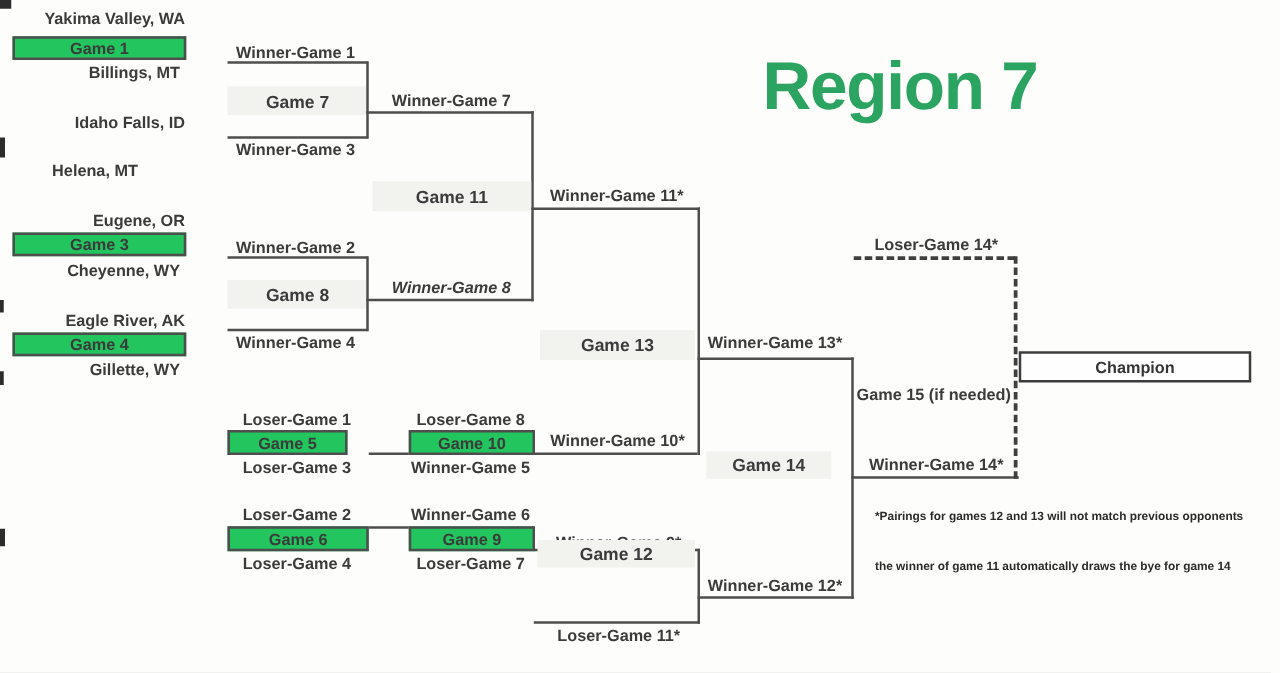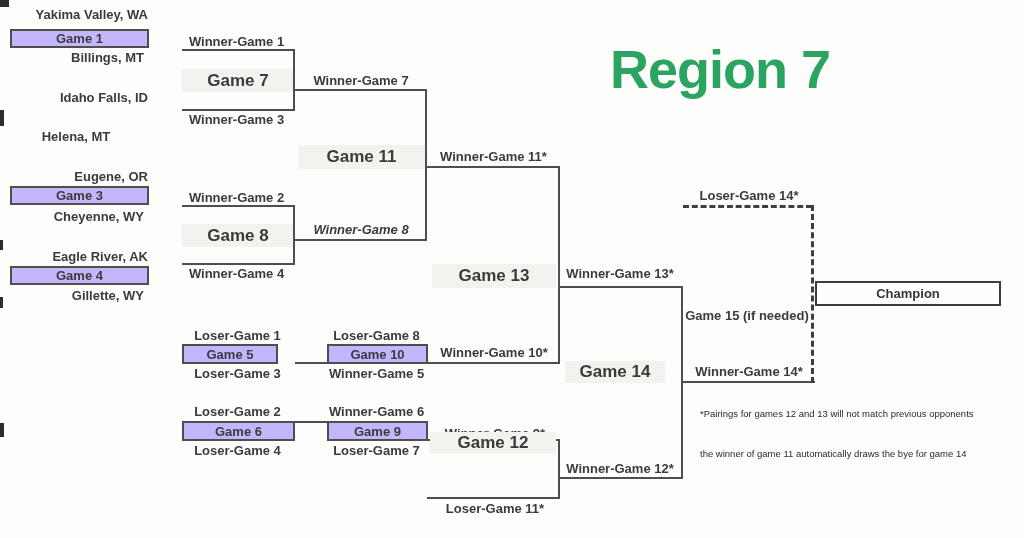--- a/index.html
+++ b/index.html
@@ -10,39 +10,39 @@
   .lbl{
     position:absolute;font-size:13px;font-weight:600;color:#3b3b3b;
     text-align:center;white-space:nowrap;line-height:15px;
   }
   .rt{text-align:right;}
   .hline{position:absolute;height:0;border-top:2px solid #4e4e4e;}
   .vline{position:absolute;width:0;border-left:2px solid #4e4e4e;}
   .hdash{position:absolute;height:0;border-top:3px dashed #3f3f3f;}
   .vdash{position:absolute;width:0;border-left:3px dashed #3f3f3f;}
   .gbox{
-    position:absolute;background:#c4b5fd;border:2px solid #4e4e4e;
+    position:absolute;background:#22c55e;border:2px solid #4e4e4e;
     display:flex;align-items:center;justify-content:center;
     font-size:13px;font-weight:600;color:#3b3b3b;box-sizing:border-box;
   }
   .shade{
     position:absolute;background:#f2f2ee;display:flex;align-items:center;
-    justify-content:center;font-size:17px;font-weight:600;color:#3b3b3b;white-space:nowrap;
+    justify-content:center;font-size:14px;font-weight:600;color:#3b3b3b;white-space:nowrap;
   }
   .cbox{
     position:absolute;background:#fefefe;border:2.5px solid #3c3c3c;
     display:flex;align-items:center;justify-content:center;
     font-size:13px;font-weight:600;color:#353535;box-sizing:border-box;
   }
   .title{
     position:absolute;font-size:54px;font-weight:bold;color:#2aa460;
     letter-spacing:-1px;text-align:center;white-space:nowrap;
   }
   .fnote{
-    position:absolute;font-size:9.5px;font-weight:400;color:#2a2a2a;
+    position:absolute;font-size:9.5px;font-weight:700;color:#2a2a2a;
     white-space:nowrap;text-align:left;
   }
   .smudge{position:absolute;background:#2c2c2c;}
 </style>
 </head>
 <body>
 
 <div id="sheet">
 
   <div class="smudge" style="left:0;top:0;width:9px;height:7px;"></div>

